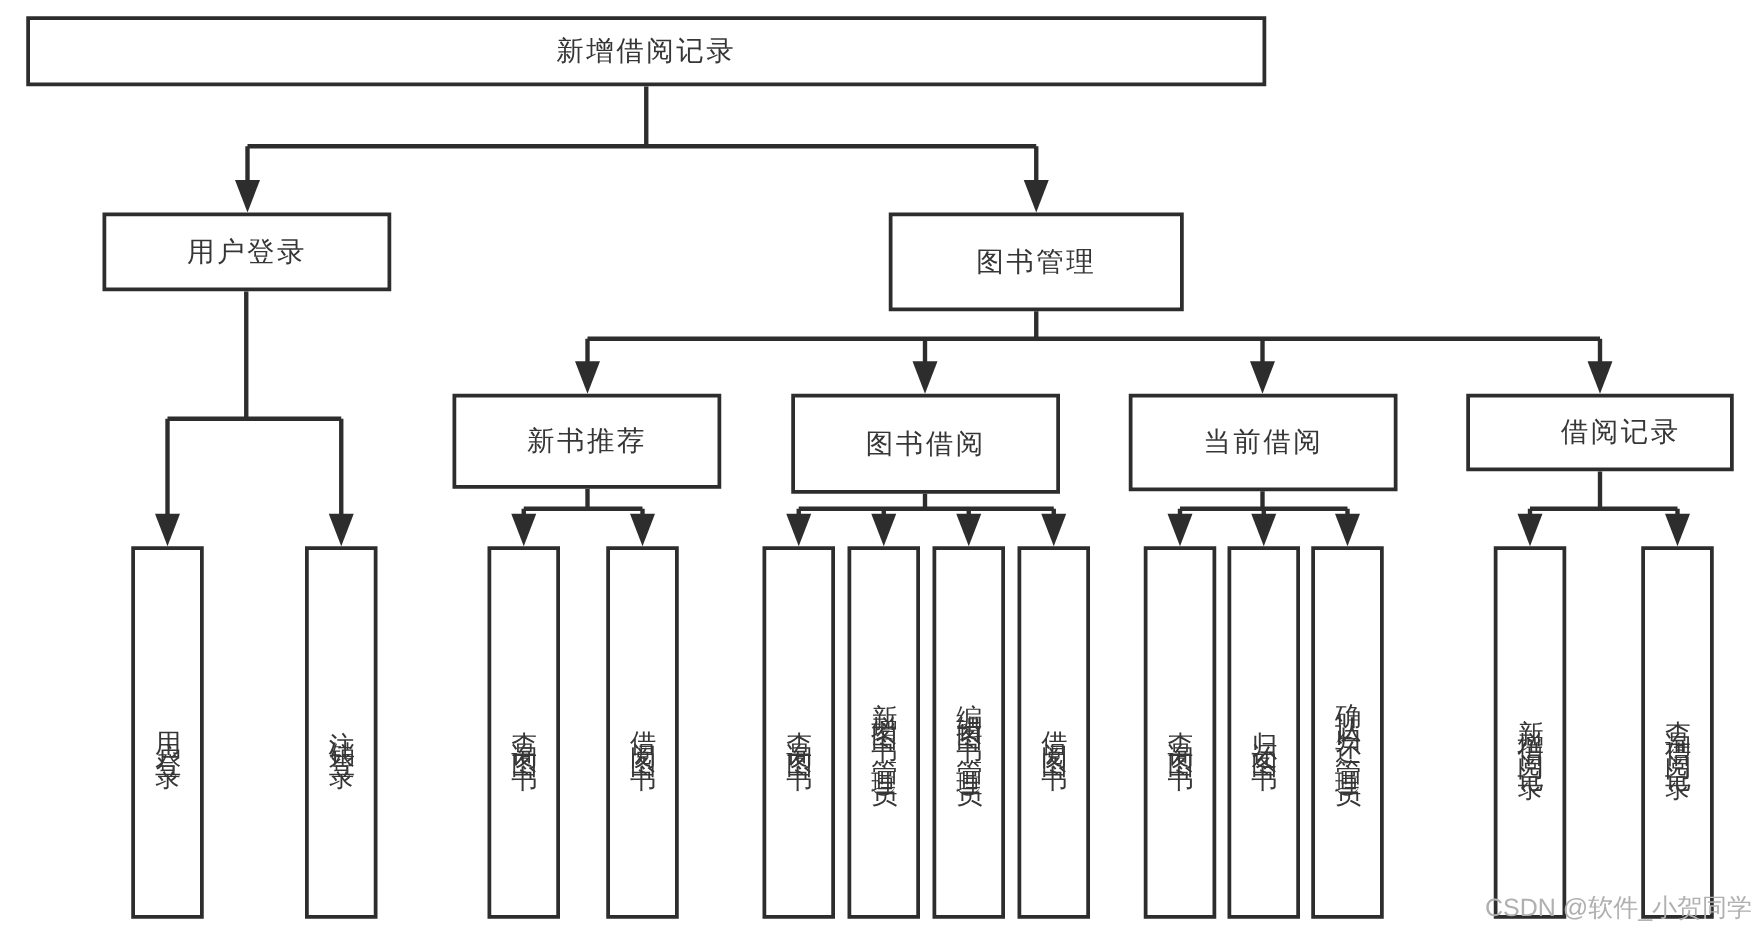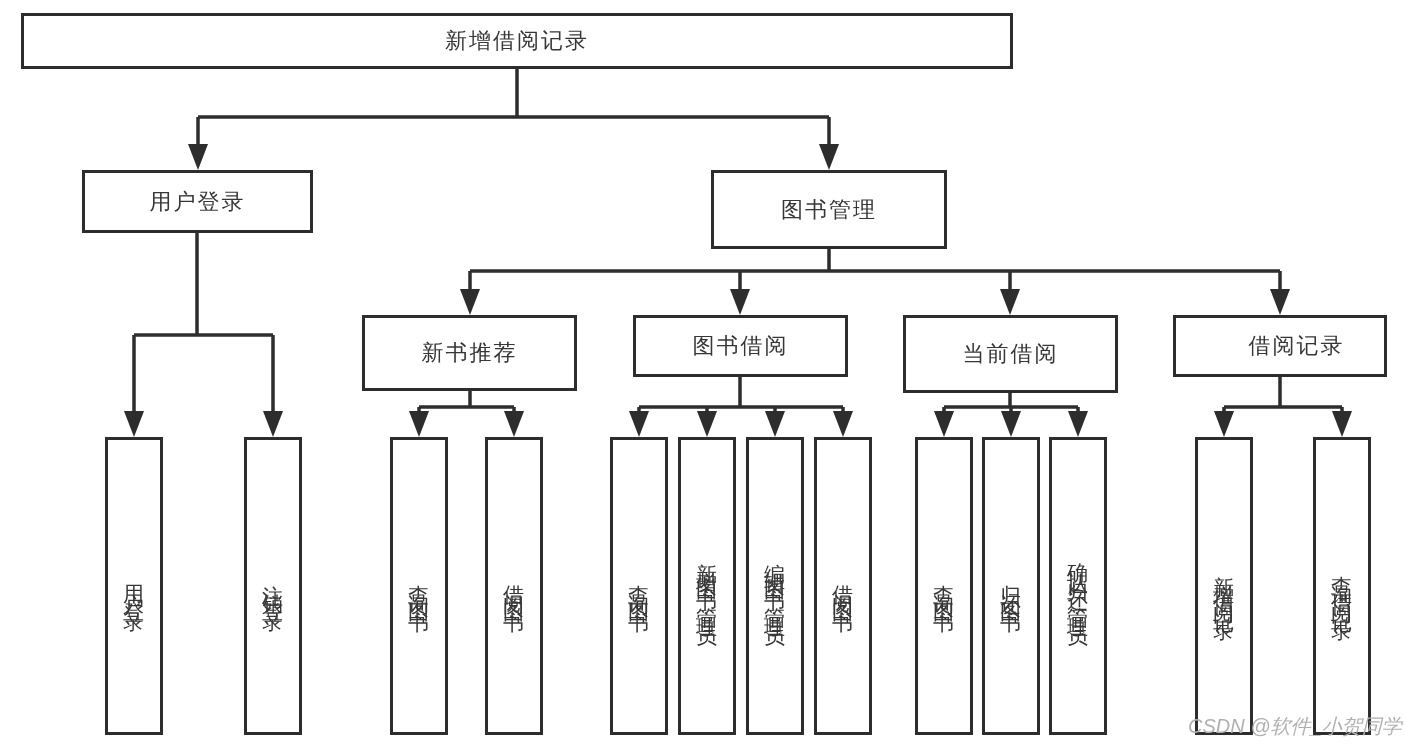--- a/index.html
+++ b/index.html
@@ -44,21 +44,21 @@
     font-size: 21px;
     line-height: 1;
     letter-spacing: 9px;
     white-space: nowrap;
   }
   
   #n-root           { left: 21px;   top: 13px;  width: 992px; height: 56px; }
   #n-user-login     { left: 82px;   top: 170px; width: 231px; height: 63px; }
   #n-book-mgmt      { left: 711px;  top: 170px; width: 236px; height: 79px; }
   #n-new-book       { left: 362px;  top: 315px; width: 215px; height: 76px; }
-  #n-book-borrow    { left: 633px;  top: 315px; width: 215px; height: 62px; }
+  #n-book-borrow    { left: 633px;  top: 315px; width: 215px; height: 80px; }
   #n-current-borrow { left: 903px;  top: 315px; width: 215px; height: 78px; }
   #n-borrow-record  { left: 1173px; top: 315px; width: 214px; height: 62px; padding-left: 33px; }
   .leaf { top: 437px; width: 58px; height: 298px; }
   #l-user-login    { left: 105px; }
   #l-logout        { left: 244px; }
   #l-rec-query     { left: 390px; }
   #l-rec-borrow    { left: 485px; }
   #l-bb-query      { left: 610px; }
   #l-bb-add        { left: 678px; }
   #l-bb-edit       { left: 746px; }
@@ -69,21 +69,20 @@
   #l-br-add        { left: 1195px; }
   #l-br-query      { left: 1313px; }
   .watermark {
     position: absolute;
     left: 1188px;
     top: 713px;
     font-size: 20px;
     color: #b0b0b0;
     white-space: nowrap;
     z-index: 5;
-    font-style: italic;
   }
 </style>
 </head>
 <body>
 
 <div class="stage">
 
   <svg class="connectors" viewBox="0 0 1405 747" xmlns="http://www.w3.org/2000/svg">
 
     <g>

